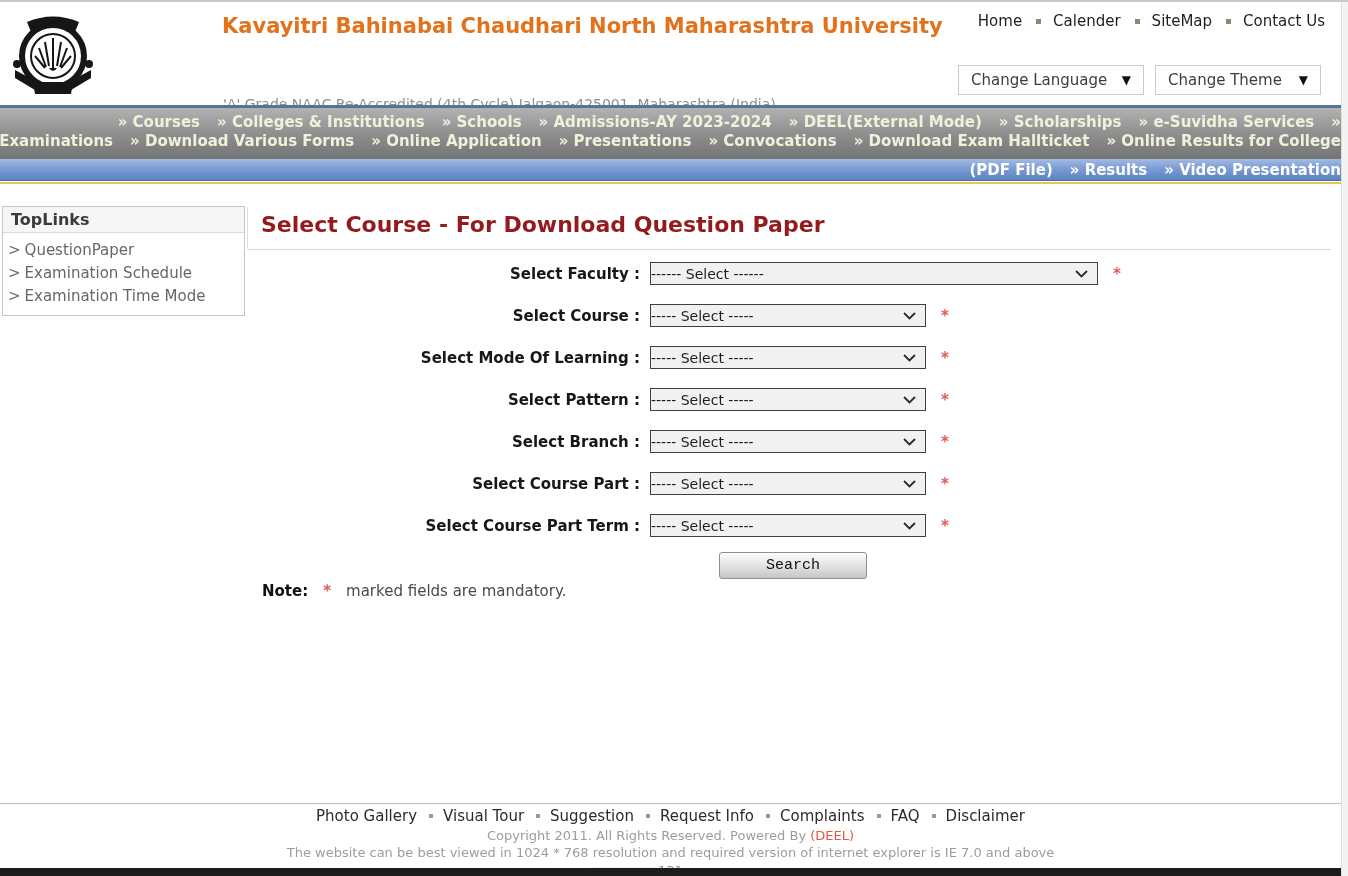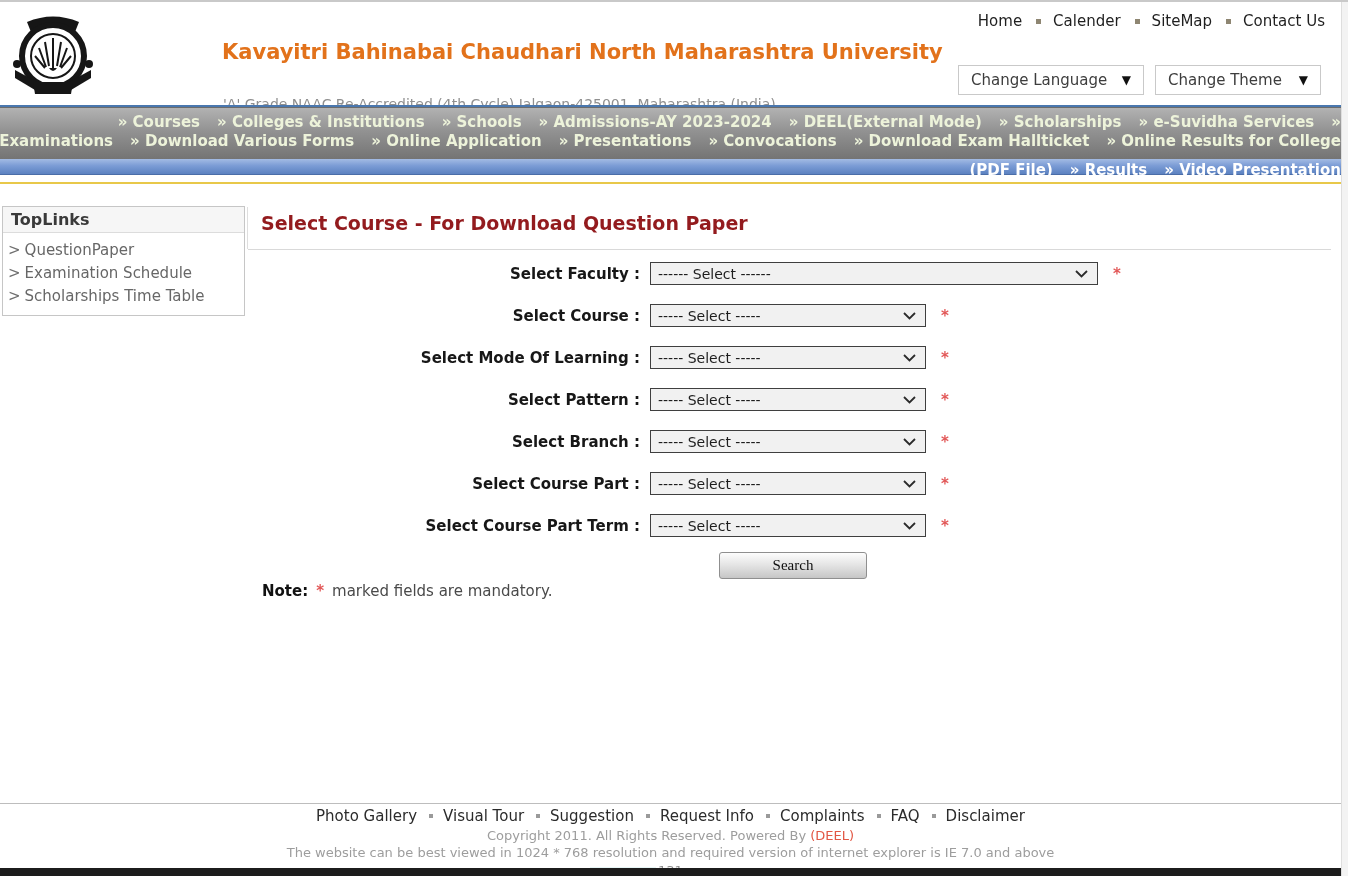--- a/index.html
+++ b/index.html
@@ -4,73 +4,73 @@
 <style>
   * { margin:0; padding:0; box-sizing:border-box; }
   html,body { background:#e9e9e9; }
   .page {
     position:relative; width:1348px; height:876px; background:#fff;
     font-family:"DejaVu Sans","Liberation Sans",sans-serif; overflow:hidden;
     border-top:2px solid #c9c9c9; margin:0 auto;
   }
   
   .logo { position:absolute; left:5px; top:4px; width:96px; height:96px; cursor:pointer; }
-  .univ-name { position:absolute; left:222px; top:38px; font-size:21px; font-weight:bold; color:#e2721b;text-align:right; }
+  .univ-name { position:absolute; left:222px; top:12px; font-size:21px; font-weight:bold; color:#e2721b;text-align:right; }
   .univ-sub  { position:absolute; left:223px; top:54px; font-size:14px; color:#8f8f8f;margin-top:40px; }
   .top-links { position:absolute; top:10px; right:23px; display:flex; align-items:center; font-size:15px; color:#1f1f1f; }
   .top-links a { text-decoration:none; color:#1f1f1f; cursor:pointer; display:flex; align-items:center; }
   .top-links a + a::before { content:""; display:inline-block; width:5px; height:5px; background:#8e8672; margin:0 12px 0 14px; }
   .hdr-dd { position:absolute; top:63px; height:30px; background:#fff; border:1px solid #c9c9c9;
             display:flex; align-items:center; justify-content:space-between;
             padding:0 12px; font-size:15px; color:#3d3d3d; cursor:pointer; }
   .hdr-dd .arrow { font-size:12px; color:#111; margin-left:14px; }
   .dd-lang  { left:958px; width:186px; }
   .dd-theme { left:1155px; width:166px; }
   
   .nav-topline { position:absolute; left:0; top:103px; width:1341px; height:2px; background:#4a77ae; }
   .nav-gray { position:absolute; left:0; top:105px; width:1341px; height:52px;
               background:linear-gradient(180deg,#b2b2b2 0%,#929292 45%,#747474 100%);
               border-top:1px solid #6b6b6b; }
   .nav-line { display:flex; gap:17px; height:20px; align-items:center; font-size:15px; font-weight:bold;justify-content:flex-end; }
   .nav-line a { color:#edf3da; text-decoration:none; white-space:nowrap; cursor:pointer; }
   .nav-l1 { padding:7px 0 0 8px; }
   .nav-l2 { padding:5px 0 0 1px; }
-  .nav-blue { position:absolute; left:0; top:157px; width:1341px; height:16px;
+  .nav-blue { position:absolute; left:0; top:157px; width:1341px; height:22px;
               background:linear-gradient(180deg,#a3bbe4 0%,#7b9cd5 45%,#5c82c1 100%);
               border-bottom:1px solid #4a6da8; }
   .nav-blue .nav-line { padding:1px 0 0 1px; }
   .nav-blue .nav-line a { color:#ffffff; }
   .gold-line { position:absolute; left:0; top:180px; width:1341px; height:2px; background:#e8c84a; }
   
   .sidebox { position:absolute; left:2px; top:204px; width:243px; background:#fff; border:1px solid #c6c6c6; }
   .sidebox-title { height:26px; line-height:25px; background:#f6f6f6; border-bottom:1px solid #dcdcdc;
                    font-size:16px; font-weight:bold; color:#3a3a3a; padding-left:8px; }
   .side-items { padding:5px 0 8px 5px; }
   .side-item { display:flex; align-items:center; height:23px; font-size:15px; color:#676767; cursor:pointer; }
   .side-item .chev { margin-right:4px; color:#6f6f6f; }
   
   .v-sep { position:absolute; left:247px; top:205px; width:1px; height:42px; background:#dedede; }
-  .main-heading { position:absolute; left:261px; top:210px; font-size:19px; font-weight:bold; color:#931b1e; }
+  .main-heading { position:absolute; left:261px; top:210px; font-size:22px; font-weight:bold; color:#931b1e; }
   .heading-rule { position:absolute; left:248px; top:247px; width:1083px; height:1px; background:#d9d9d9; }
   .form-row { position:absolute; left:0; width:1348px; height:24px; }
   .form-row .lbl { position:absolute; left:240px; width:400px; top:3px; text-align:right;
                    font-size:15px; font-weight:bold; color:#171717; }
   .sel { position:absolute; left:650px; top:0; height:23px; width:276px; background:#f1f1f1;
-         border:1.5px solid #3f3f3f; display:flex; align-items:center; padding-left:7px; cursor:pointer; }
+         border:1.5px solid #3f3f3f; display:flex; align-items:center; padding-left:0; cursor:pointer; }
   .sel.wide { width:448px; }
   .sel-val { font-size:14px; color:#1d1d1d; }
   .sel .chev-icon { position:absolute; right:9px; top:7px; }
   .star { position:absolute; top:3px; font-size:15px; font-weight:bold; color:#e25757; }
   .star-norm { left:941px; }
   .star-wide { left:1113px; }
   .search-btn { position:absolute; left:719px; top:550px; width:148px; height:27px;
                 background:linear-gradient(180deg,#fdfdfd 0%,#e3e3e3 50%,#c6c6c6 100%);
                 border:1px solid #8f8f8f; border-radius:3px; font-size:15px; color:#101010;
-                font-family:Liberation Serif, serif; cursor:pointer; }
-  .note-line { position:absolute; left:262px; top:580px; font-size:15px; color:#4a4a4a; display:flex; gap:8px; }
+                font-family:Liberation Mono, monospace; cursor:pointer; }
+  .note-line { position:absolute; left:262px; top:580px; font-size:15px; color:#4a4a4a; display:flex; gap:15px; }
   .note-line .note-lbl { font-weight:bold; color:#111; }
   .note-line .note-star { color:#e25757; font-weight:bold; }
   
   .footer { position:absolute; left:0; top:801px; width:1341px; border-top:1px solid #bdbdbd; }
   .f-links { display:flex; justify-content:center; align-items:flex-end; margin-top:3px;
              font-size:15px; color:#2b2b2b; }
   .f-links a { color:#2b2b2b; text-decoration:none; cursor:pointer; display:flex; align-items:center; }
   .f-links a + a::before { content:""; display:inline-block; width:4px; height:4px; background:#9a9a9a; margin:0 10px 0 12px; }
   .f-copy { text-align:center; font-size:13px; color:#9d9d9d; margin-top:3px; }
   .f-copy .brand { color:#e25744; }
@@ -163,21 +163,21 @@
     <div class="side-item">
         <span class="chev">&gt;</span>
         <span>QuestionPaper</span>
       </div>
         <div class="side-item">
         <span class="chev">&gt;</span>
         <span>Examination Schedule</span>
       </div>
         <div class="side-item">
         <span class="chev">&gt;</span>
-        <span>Scholarships Time Table</span>
+        <span>Examination Time Mode</span>
       </div>
       </div>
   </div>
 
   <div class="v-sep"></div>
   <div class="main-heading">Select Course - For Download Question Paper</div>
   <div class="heading-rule"></div>
 
   <div class="form-row" style="top:260px">
     <span class="lbl">Select Faculty :</span>

